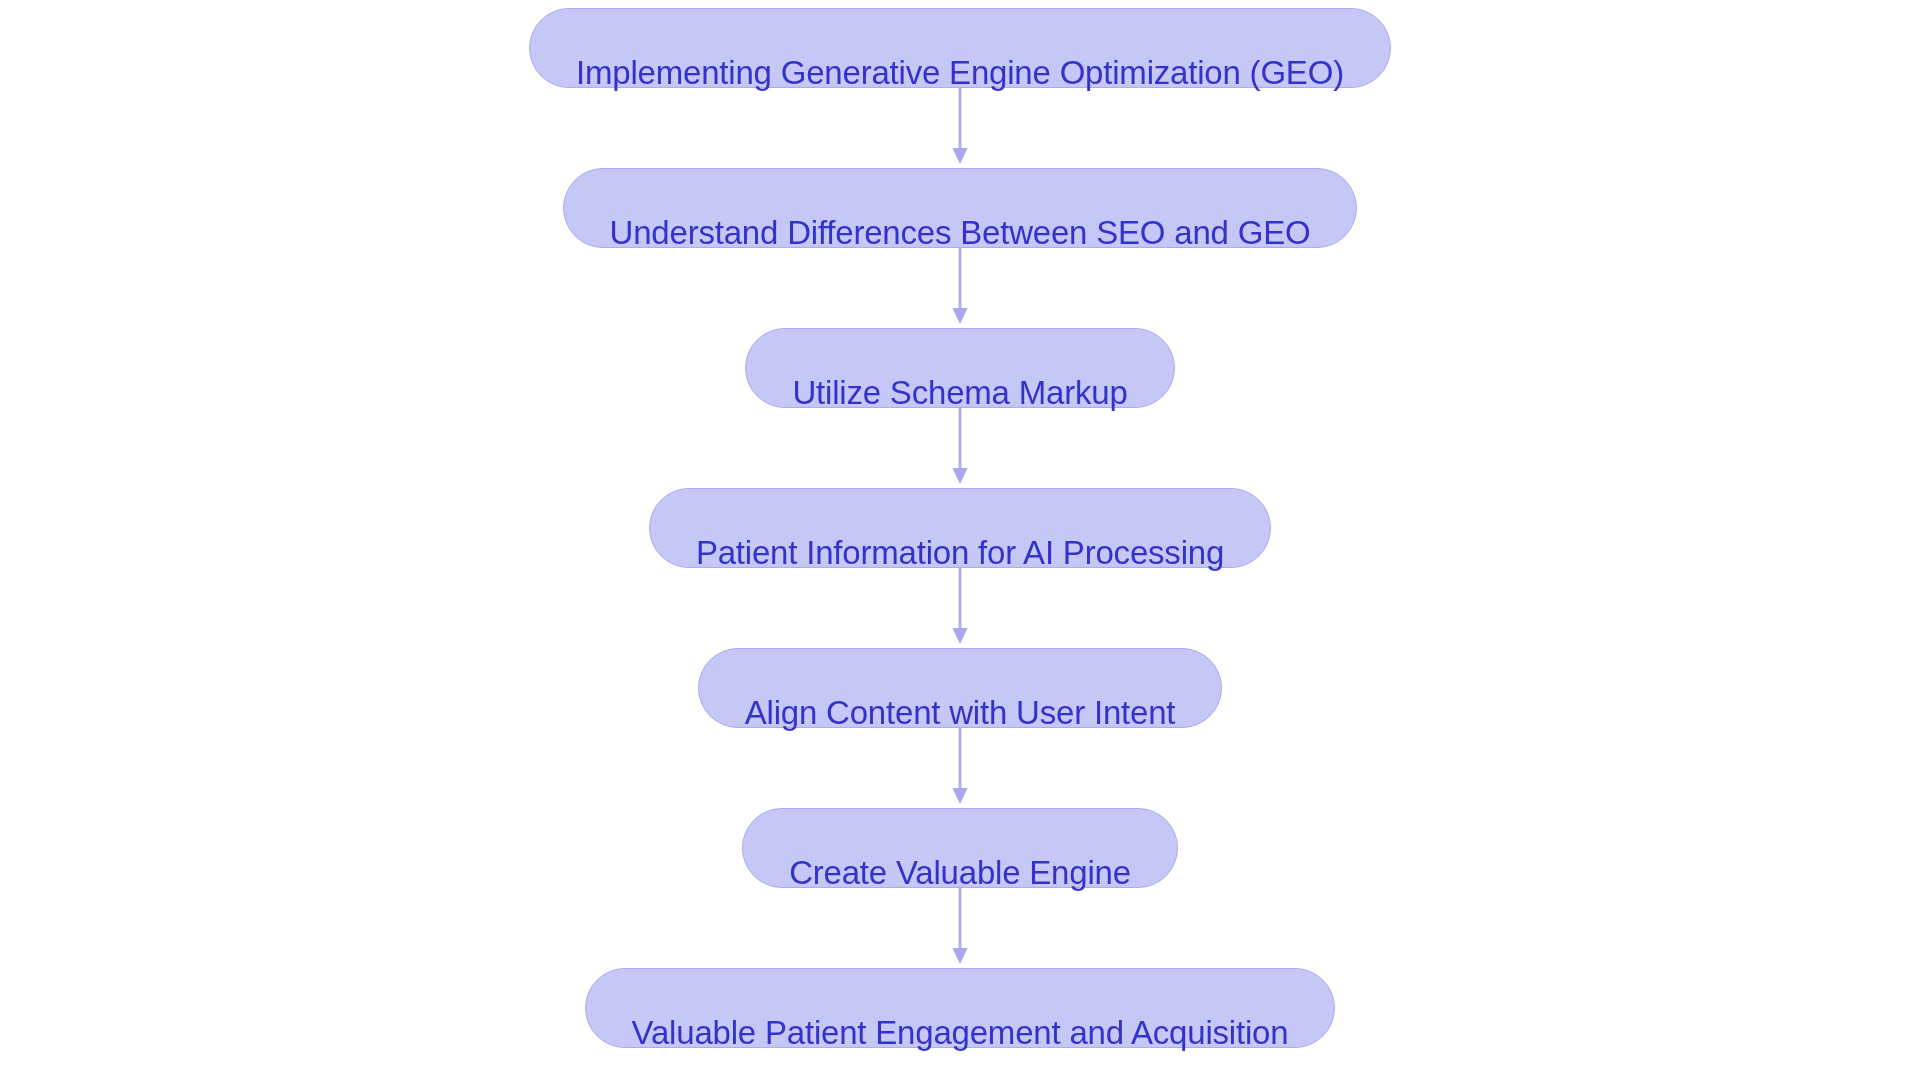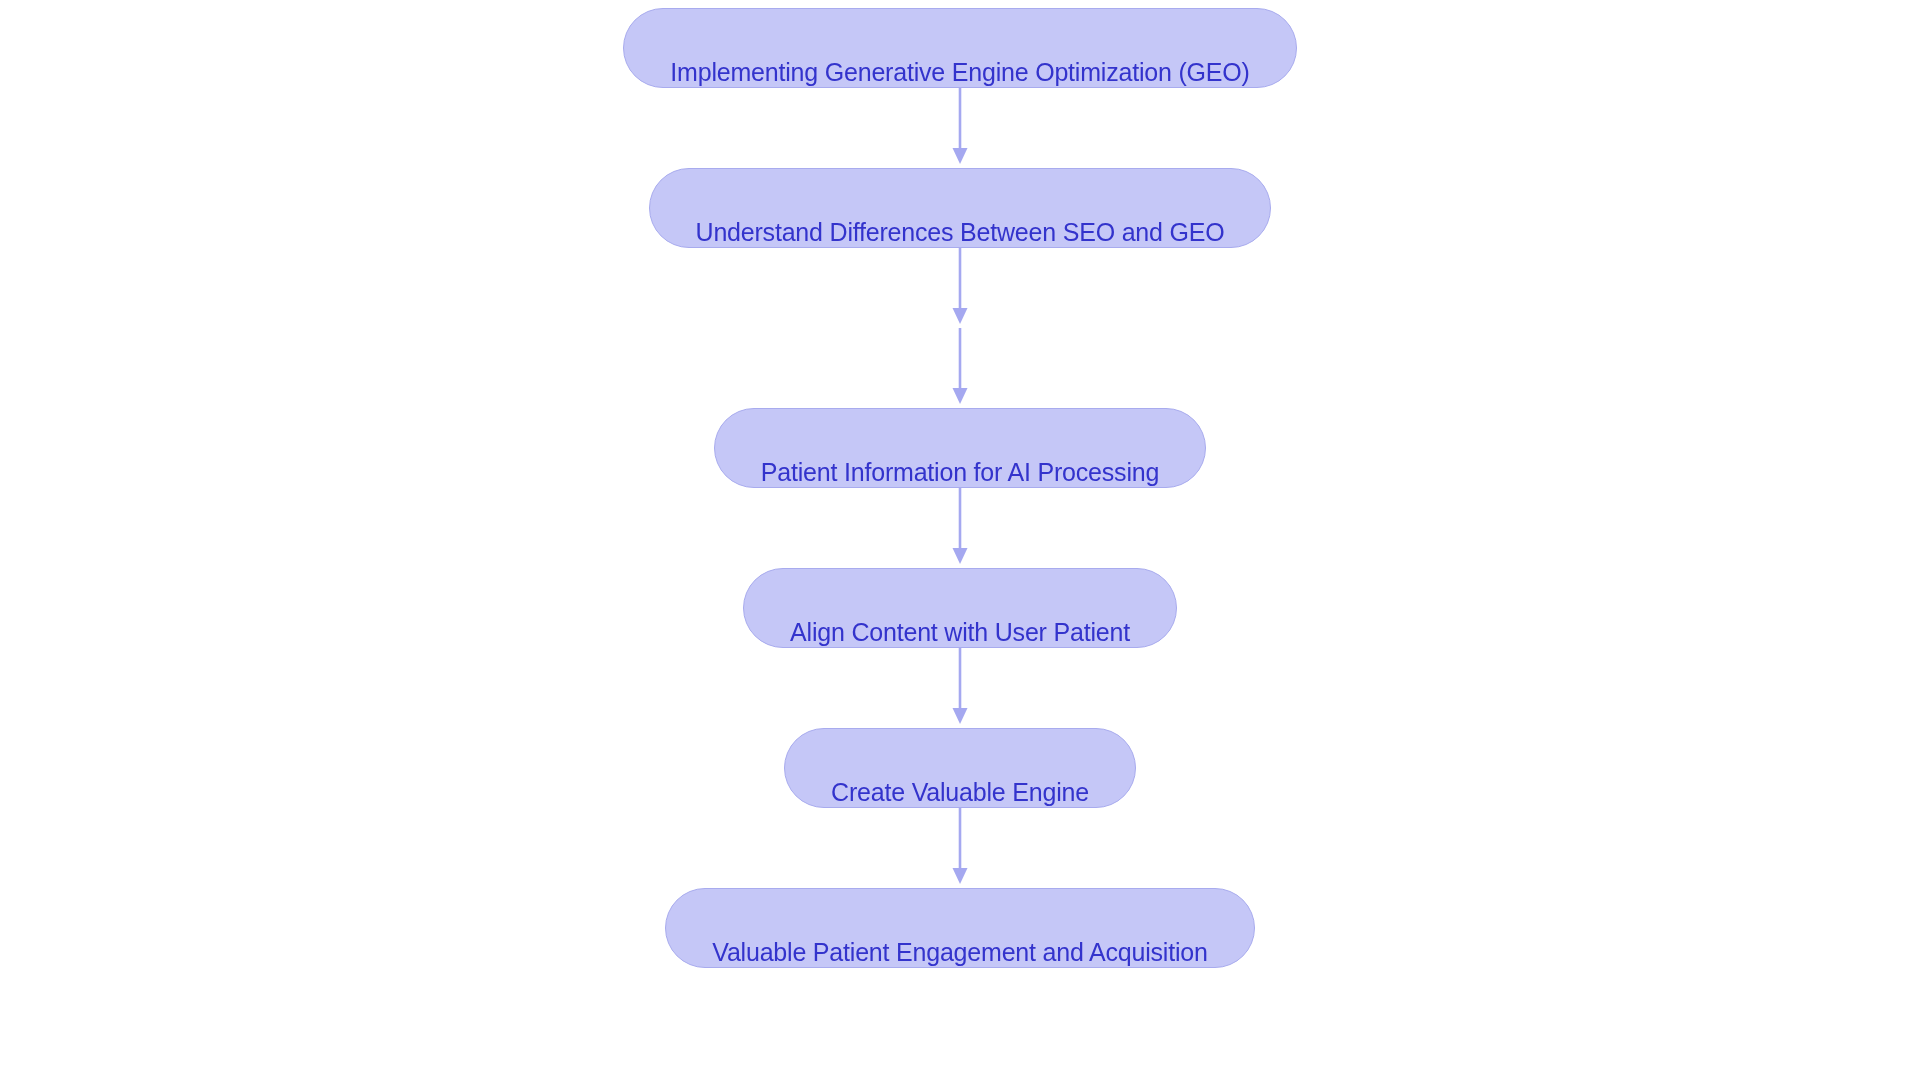--- a/index.html
+++ b/index.html
@@ -35,21 +35,21 @@
     background: #c5c7f7;
     border: 1.3px solid #a8abee;
     display: flex;
     align-items: center;
     justify-content: center;
     padding: 0 46px;
     white-space: nowrap;
   }
   .flow-node-label {
     font-family: "Liberation Sans", sans-serif;
-    font-size: 25px;
+    font-size: 33px;
     font-weight: 400;
     color: #3333cc;
     letter-spacing: -0.2px;
     line-height: 1;
     margin-top: 48px;
   }
   .flow-connector {
     width: 26px;
     height: 80px;
     display: block;
@@ -73,37 +73,40 @@
 
     <div class="flow-node">
       <span class="flow-node-label">Understand Differences Between SEO and GEO</span>
     </div>
 
     <svg class="flow-connector" viewBox="0 0 26 80">
       <line x1="13" y1="0" x2="13" y2="62" stroke="#a5a8f0" stroke-width="2.6"></line>
       <polygon points="5.5,60 20.5,60 13,76" fill="#a5a8f0"></polygon>
     </svg>
 
+    <div class="flow-node">
+      <span class="flow-node-label">Utilize Schema Markup</span>
+    </div>
 
     <svg class="flow-connector" viewBox="0 0 26 80">
       <line x1="13" y1="0" x2="13" y2="62" stroke="#a5a8f0" stroke-width="2.6"></line>
       <polygon points="5.5,60 20.5,60 13,76" fill="#a5a8f0"></polygon>
     </svg>
 
     <div class="flow-node">
       <span class="flow-node-label">Patient Information for AI Processing</span>
     </div>
 
     <svg class="flow-connector" viewBox="0 0 26 80">
       <line x1="13" y1="0" x2="13" y2="62" stroke="#a5a8f0" stroke-width="2.6"></line>
       <polygon points="5.5,60 20.5,60 13,76" fill="#a5a8f0"></polygon>
     </svg>
 
     <div class="flow-node">
-      <span class="flow-node-label">Align Content with User Patient</span>
+      <span class="flow-node-label">Align Content with User Intent</span>
     </div>
 
     <svg class="flow-connector" viewBox="0 0 26 80">
       <line x1="13" y1="0" x2="13" y2="62" stroke="#a5a8f0" stroke-width="2.6"></line>
       <polygon points="5.5,60 20.5,60 13,76" fill="#a5a8f0"></polygon>
     </svg>
 
     <div class="flow-node">
       <span class="flow-node-label">Create Valuable Engine</span>
     </div>

